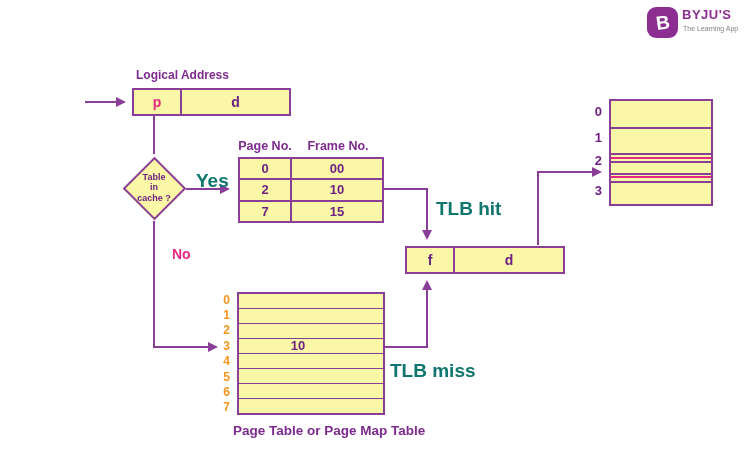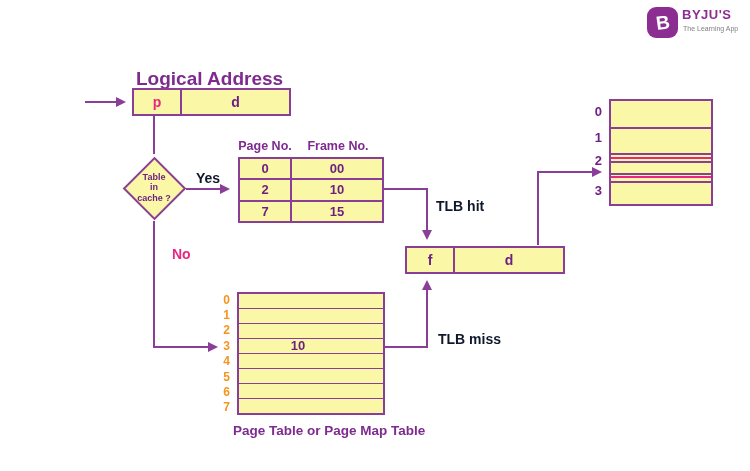--- a/index.html
+++ b/index.html
@@ -19,22 +19,22 @@
     font-weight:bold;
   }
   .cellbox { display:flex; }
   .cellbox .cell {
     display:flex; align-items:center; justify-content:center;
     font-weight:bold; font-size:14px; color:#6f2083;
   }
   .cellbox .cell.sep { border-left:2px solid #8a3e98; }
   .pink { color:#e62884 !important; }
 
-  .title { font-size:19px; font-weight:bold; color:#7e2a8f; white-space:nowrap; }
-  .lbl   { font-size:14px; font-weight:bold; color:#0f172a; white-space:nowrap; }
+  .title { font-size:12px; font-weight:bold; color:#7e2a8f; white-space:nowrap; }
+  .lbl   { font-size:19px; font-weight:bold; color:#0f766e; white-space:nowrap; }
 
   
   .cpu {
     left:33px; top:88px; width:52px; height:28px;
     display:flex; align-items:center; justify-content:center; font-size:14px;
   }
 
   
   .logical { left:132px; top:88px; width:159px; height:28px; }
   .logical .cell.p { width:46px; }
@@ -180,21 +180,21 @@
     <div class="trow">
       <div class="tcell c1">2</div>
       <div class="tcell c2">10</div>
     </div>
     <div class="trow">
       <div class="tcell c1">7</div>
       <div class="tcell c2">15</div>
     </div>
   </div>
   <div class="abs lbl" style="left:436px; top:198px;">TLB hit</div>
-  <div class="abs lbl" style="left:390px; top:331px;margin-left:48px;">TLB miss</div>
+  <div class="abs lbl" style="left:390px; top:360px;">TLB miss</div>
 
   <div class="abs ybox cellbox fd">
     <div class="cell f">f</div>
     <div class="cell d sep">d</div>
   </div>
 
   <div class="abs pt-labels">
     <span>0</span>
     <span>1</span>
     <span>2</span>

